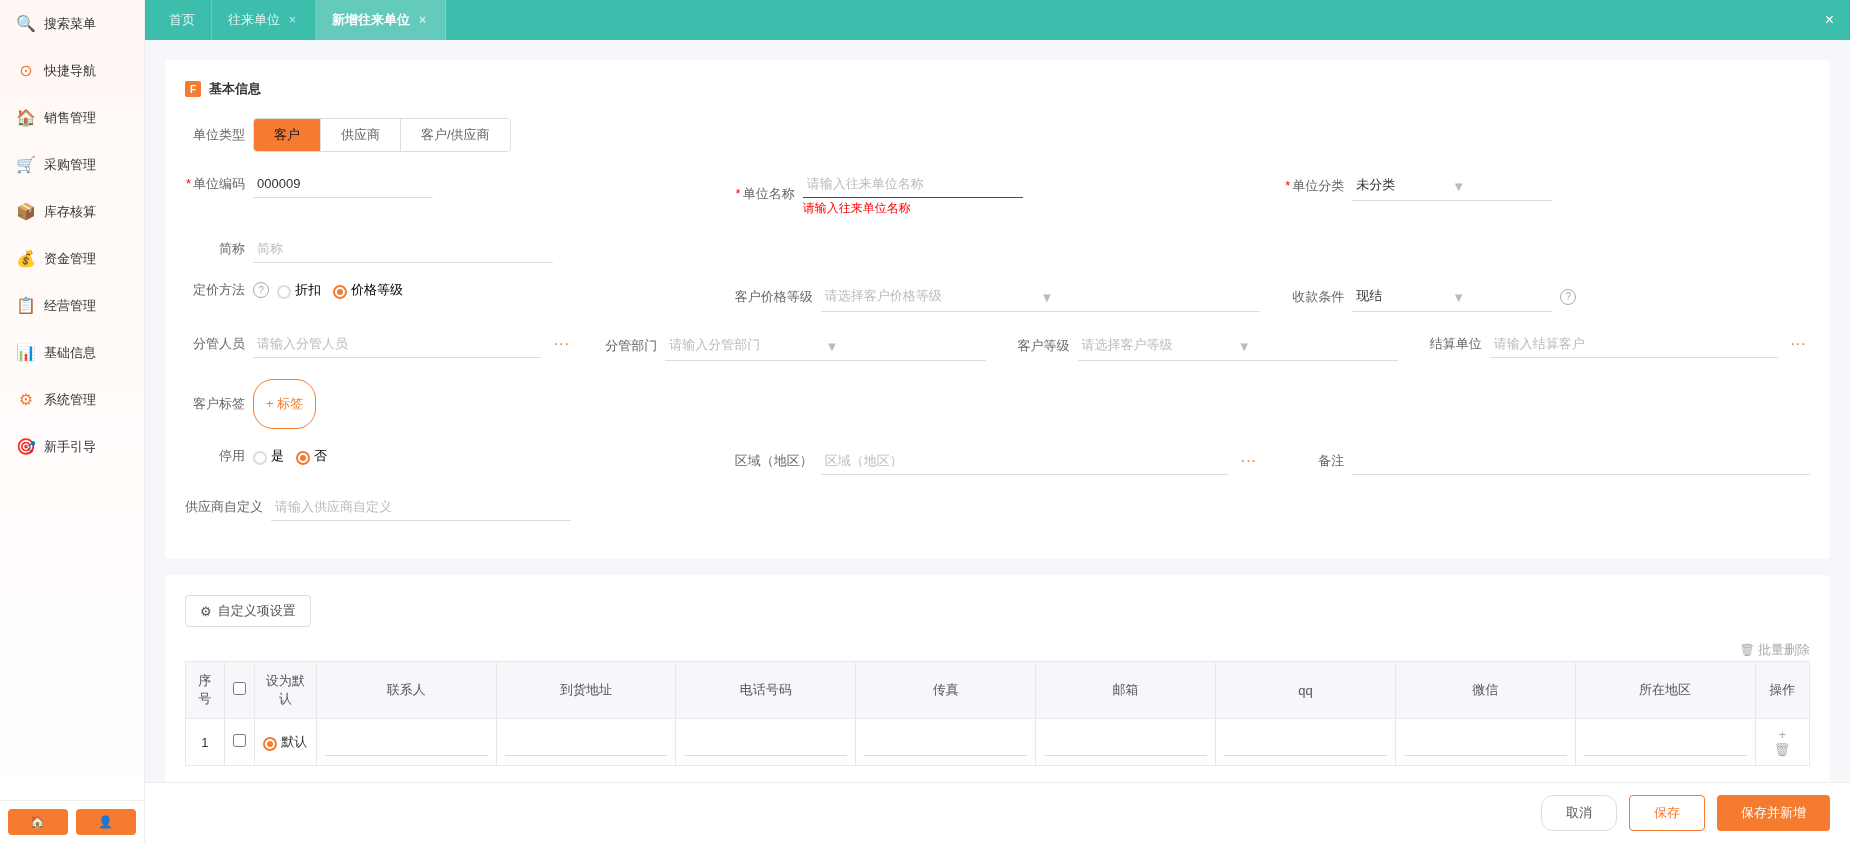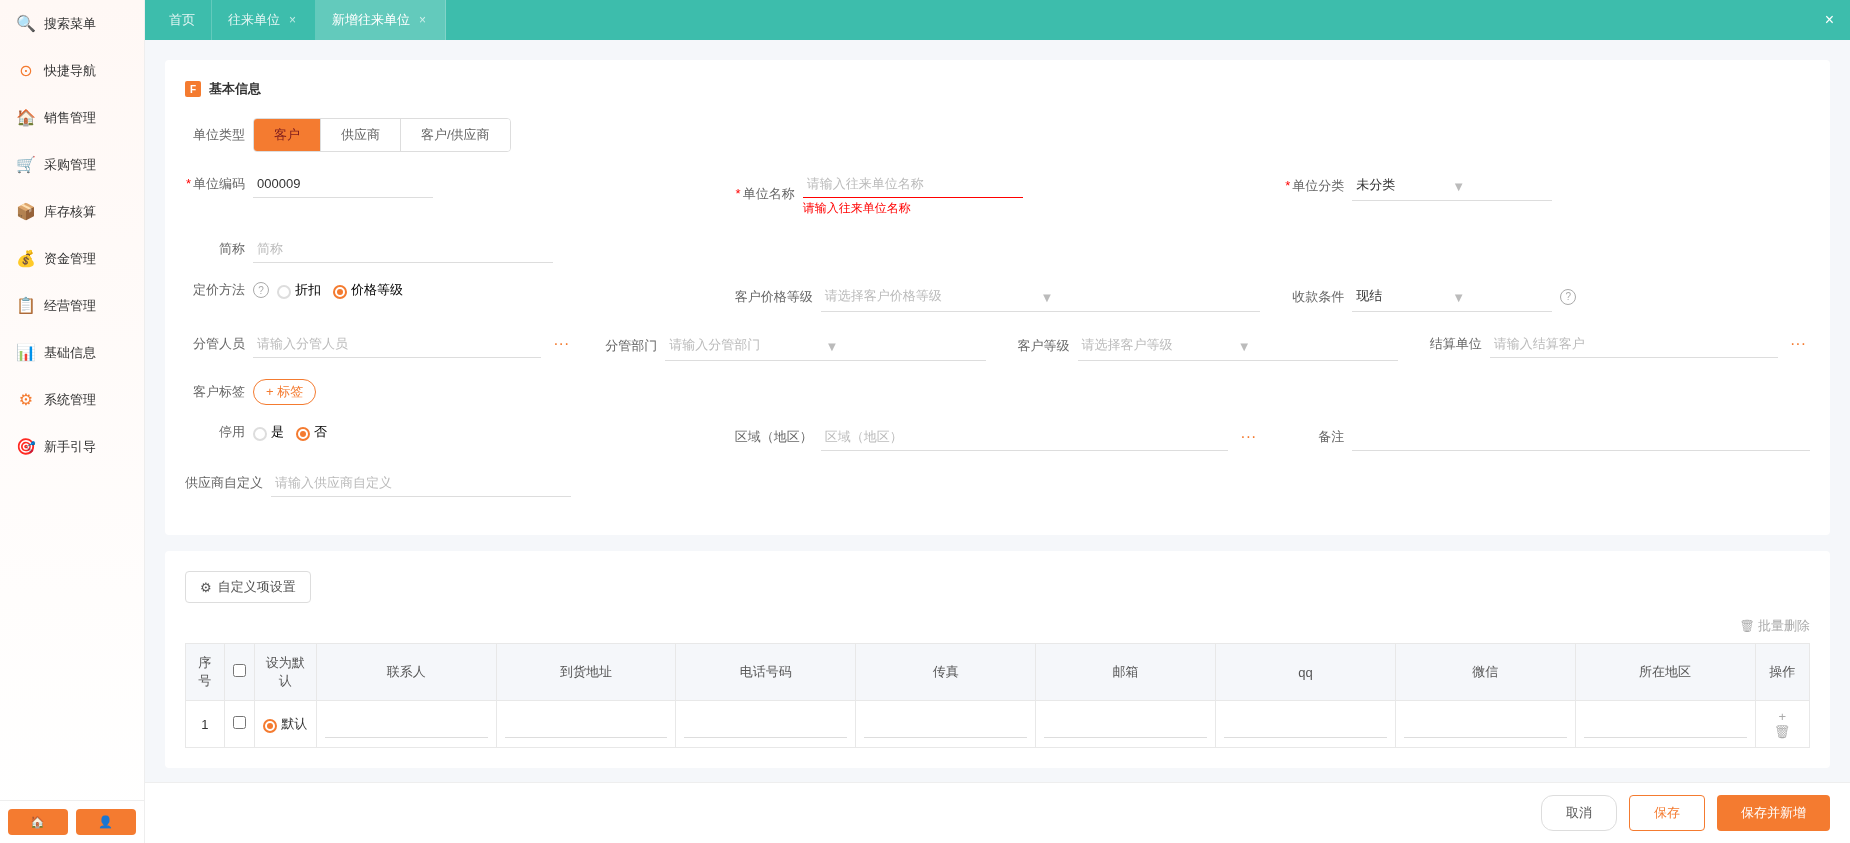--- a/index.html
+++ b/index.html
@@ -68,21 +68,21 @@
       padding: 0 16px;
       height: 100%;
       color: rgba(255,255,255,0.85);
       cursor: pointer;
       font-size: 14px;
       border-right: 1px solid rgba(255,255,255,0.2);
     }
     .tab.active {
       background: rgba(255,255,255,0.2);
       color: #fff;
-      font-weight: 400;
+      font-weight: 700;
     }
     .tab .close-btn {
       font-size: 12px;
       color: rgba(255,255,255,0.7);
       cursor: pointer;
       padding: 1px 3px;
       border-radius: 2px;
     }
     .tab-bar-close {
       margin-left: auto;
@@ -144,21 +144,21 @@
       border: none;
       background: white;
       cursor: pointer;
       font-size: 13px;
       color: #666;
       border-right: 1px solid #ddd;
     }
     .type-btn:last-child { border-right: none; }
     .type-btn.active {
       background: #f47b30;
-      color: #7f1d1d;
+      color: #0f172a;
     }
 
     
     .form-row {
       display: flex;
       align-items: flex-start;
       margin-bottom: 18px;
       gap: 24px;
     }
     .form-field {
@@ -245,21 +245,21 @@
       cursor: pointer;
       padding: 0 4px;
     }
 
     .tag-add-btn {
       display: flex;
       align-items: center;
       gap: 4px;
       border: 1px solid #f47b30;
       color: #f47b30;
-      padding: 3px 12px;
+      padding: 15px 12px;
       border-radius: 20px;
       cursor: pointer;
       font-size: 12px;
     }
 
     .help-icon {
       width: 16px;
       height: 16px;
       border-radius: 50%;
       border: 1px solid #aaa;
@@ -302,21 +302,21 @@
     .data-table td {
       padding: 8px;
       text-align: center;
       border: 1px solid #e8e8e8;
       color: #333;
     }
 
     .table-actions {
       display: flex;
       justify-content: flex-end;
-      margin-bottom: 8px;
+      margin-bottom: 2px;
     }
     .batch-delete-btn {
       color: #aaa;
       font-size: 12px;
       cursor: pointer;
     }
 
     
     .footer {
       background: white;

